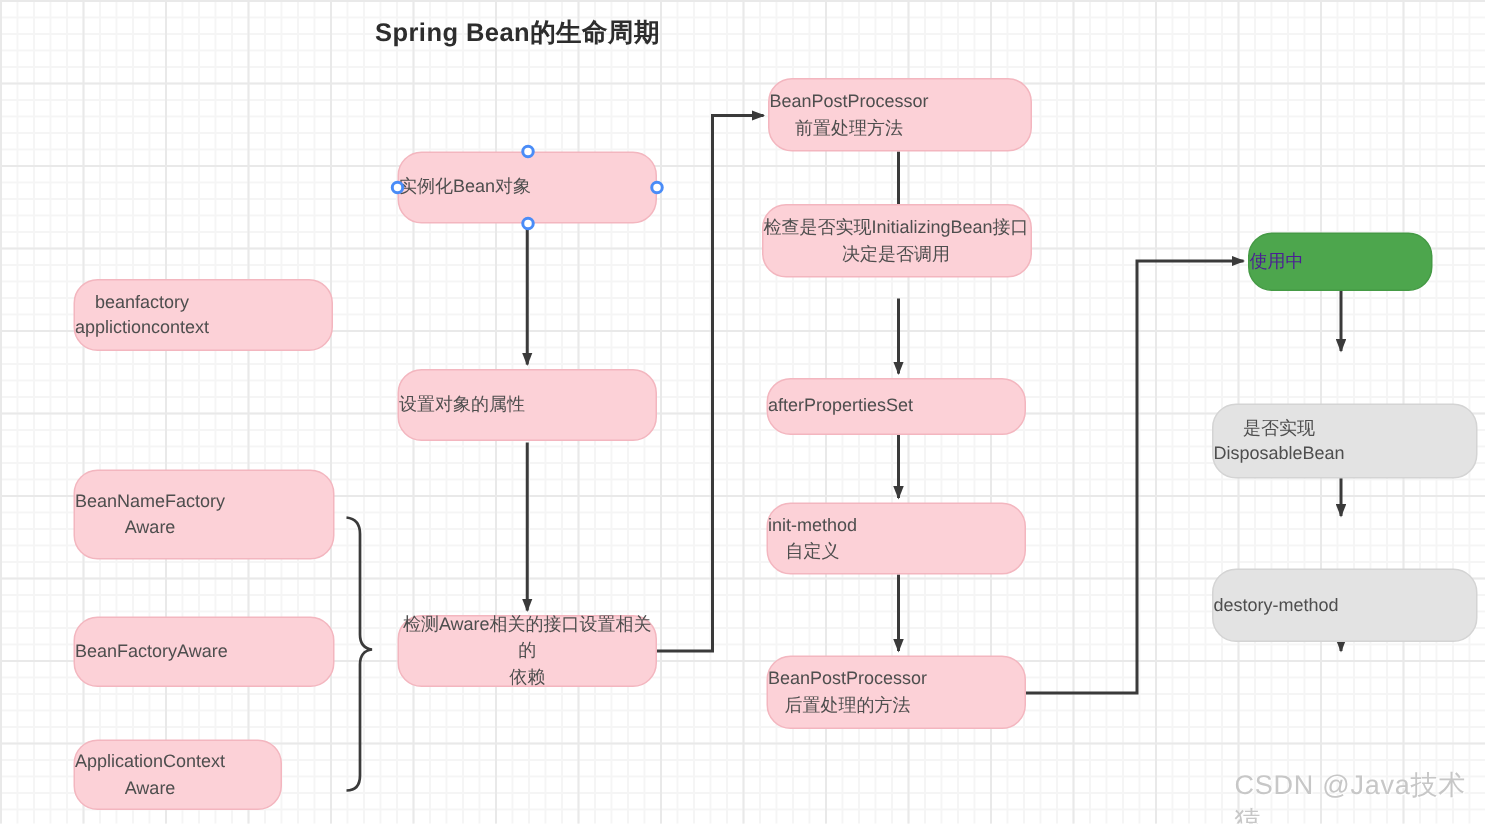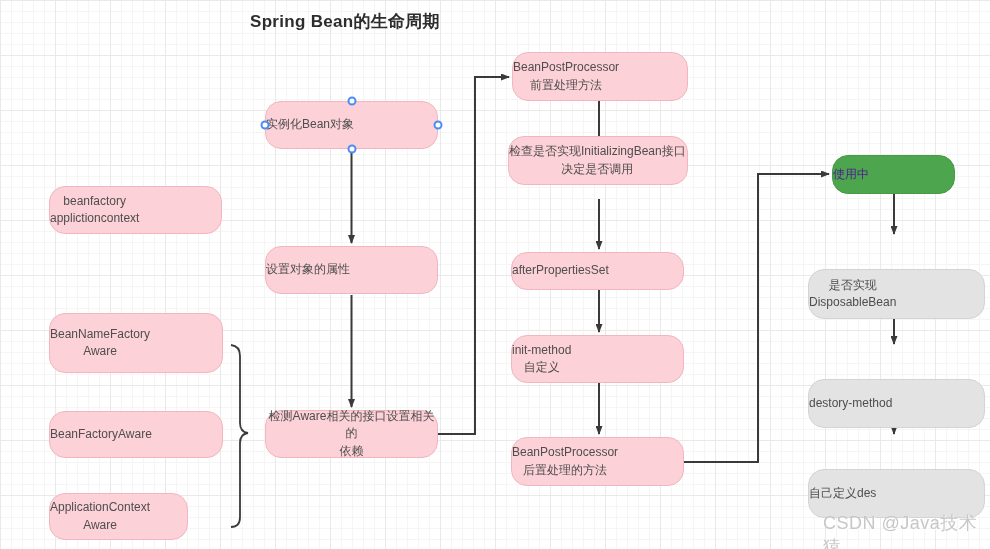--- a/index.html
+++ b/index.html
@@ -137,19 +137,16 @@
 
   <div class="node gray" style="left:808px;top:237px;width:177px;height:50px">
     <span class="lbl">是否实现
 DisposableBean</span>
   </div>
 
   <div class="node gray" style="left:808px;top:347px;width:177px;height:49px">
     <span class="lbl">destory-method</span>
   </div>
 
-  <div class="node gray" style="left:808px;top:437px;width:177px;height:49px">
-    <span class="lbl">自己定义des</span>
-  </div>
 
   <div class="watermark">CSDN @Java技术猿</div>
 
 </div>
 
 </body></html>

